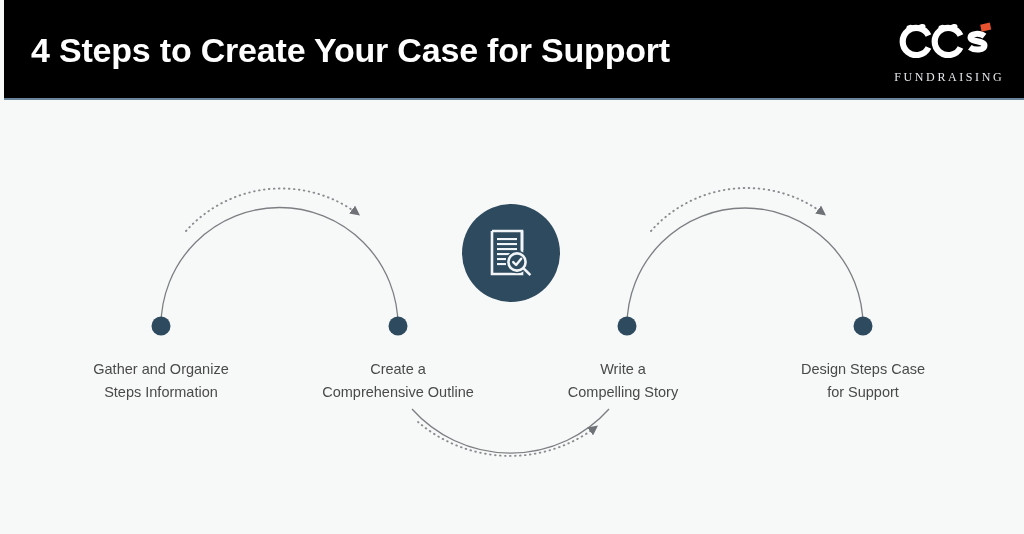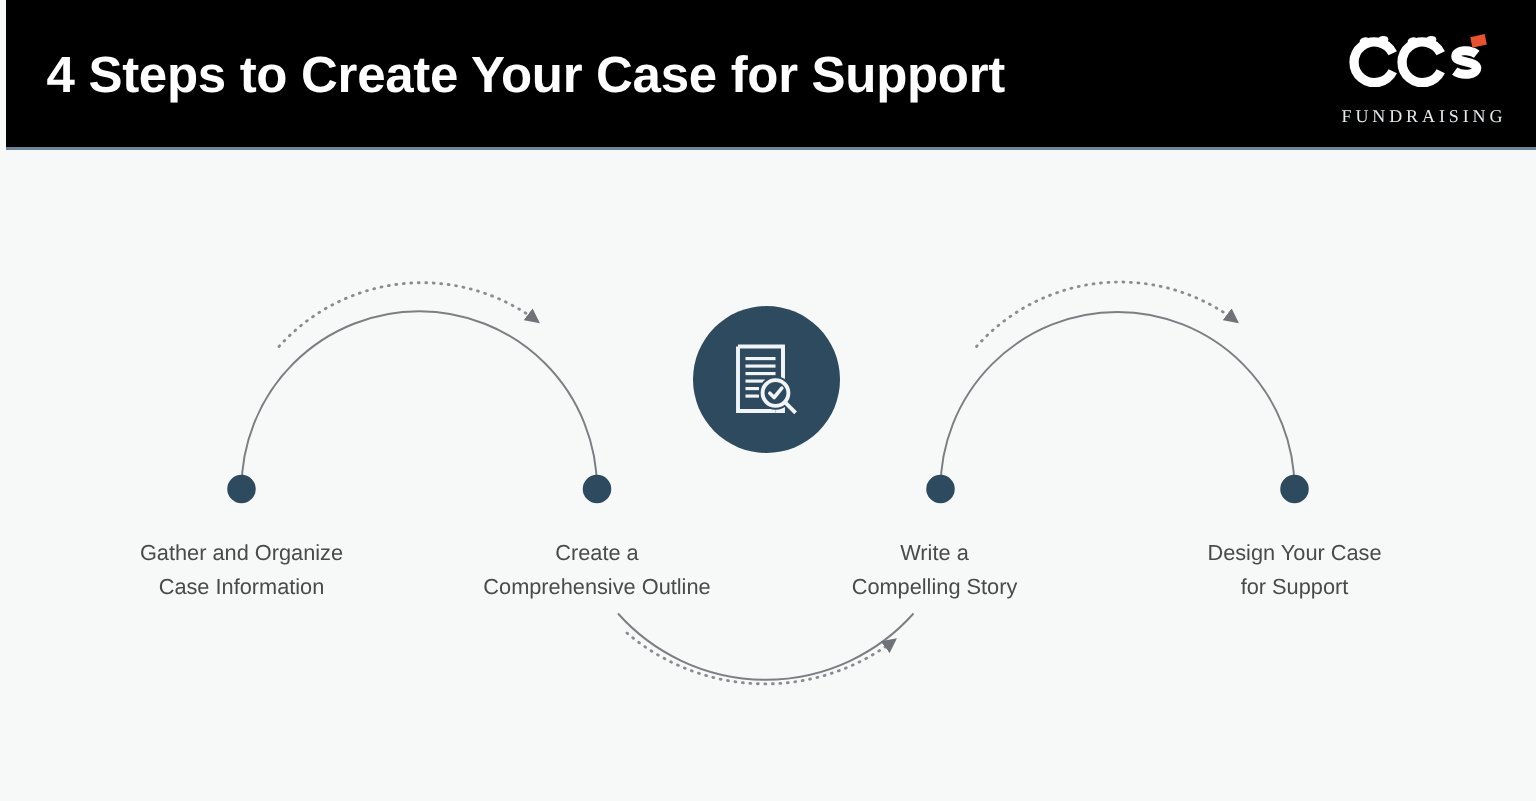--- a/index.html
+++ b/index.html
@@ -188,31 +188,31 @@
       <circle cx="31" cy="34" r="8.6" fill="none" stroke="#f2f5f7" stroke-width="2.6"></circle>
 
       <path d="M27.2 34.1 L30.1 37.0 L35.2 30.8" fill="none" stroke="#f2f5f7" stroke-width="2.4" stroke-linecap="round" stroke-linejoin="round"></path>
 
       <path d="M37.6 40.4 L44.4 47.2" fill="none" stroke="#f2f5f7" stroke-width="2.6" stroke-linecap="butt"></path>
     </svg>
   </div>
 
   <div class="step-label" id="step-label-1">
     <span class="line">Gather and Organize</span>
-    <span class="line">Case Information</span>
+    <span class="line">Steps Information</span>
   </div>
 
   <div class="step-label" id="step-label-3">
     <span class="line">Write a</span>
     <span class="line">Compelling Story</span>
   </div>
 
   <div class="step-label" id="step-label-2">
     <span class="line">Create a</span>
     <span class="line">Comprehensive Outline</span>
   </div>
 
   <div class="step-label" id="step-label-4">
-    <span class="line">Design Your Case</span>
+    <span class="line">Design Steps Case</span>
     <span class="line">for Support</span>
   </div>
 
 </div>
 
 </body></html>

